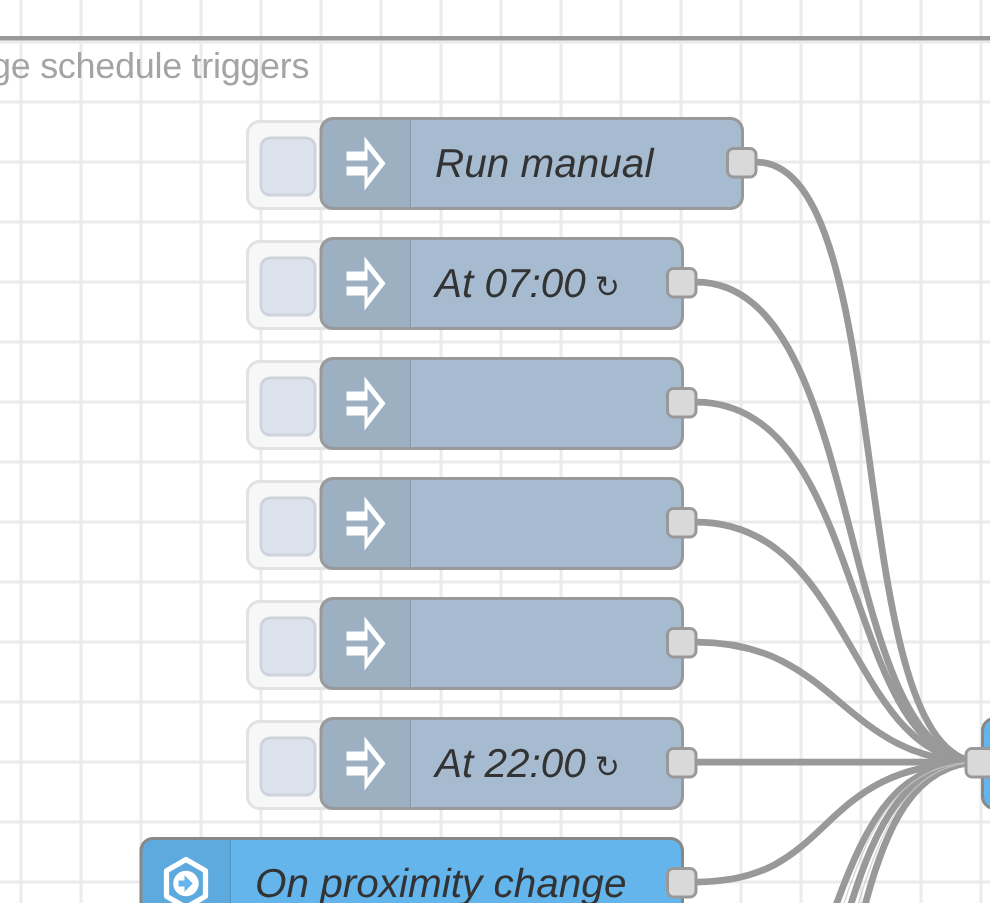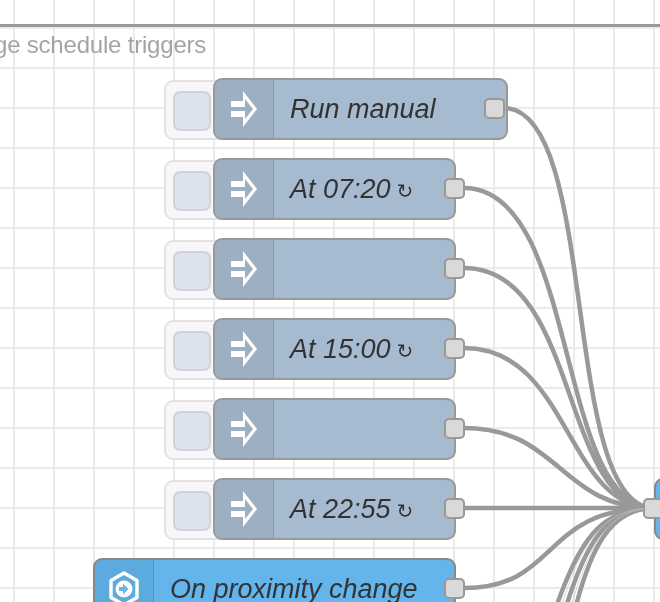--- a/index.html
+++ b/index.html
@@ -79,40 +79,40 @@
   </g>
   <g fill="none" stroke="#c8c8c8" stroke-width="1" opacity="0.7">
     <path d="M560,610 C582,542 602,508 654,508"></path>
     <path d="M570,610 C588,548 607,508 654,508"></path>
   </g>
 </svg>
 
 <div class="button-ghost" style="left:164px;top:80px;">
     <div class="btn"></div>
   </div>
-<div class="node inject" style="left:213px;top:78px;width:279px;padding-left:12px;">
+<div class="node inject" style="left:213px;top:78px;width:279px;">
   <div class="icon-area">
     <svg width="30" height="40" viewBox="0 0 30 40">
         <path d="M2,12 H14 V2 L28,20 L14,38 V28 H2 V22 H16 V30 L24,20 L16,10 V18 H2 Z" fill="#fff"></path>
       </svg>
   </div>
   <div class="label"><span>Run manual</span></div>
 </div>
 <div class="port" style="left:484px;top:98px;"></div>
 
 <div class="button-ghost" style="left:164px;top:160px;">
     <div class="btn"></div>
   </div>
 <div class="node inject" style="left:213px;top:158px;width:239px;">
   <div class="icon-area">
     <svg width="30" height="40" viewBox="0 0 30 40">
         <path d="M2,12 H14 V2 L28,20 L14,38 V28 H2 V22 H16 V30 L24,20 L16,10 V18 H2 Z" fill="#fff"></path>
       </svg>
   </div>
-  <div class="label"><span>At 07:20</span><span class="repeat">↻</span></div>
+  <div class="label"><span>At 07:00</span><span class="repeat">↻</span></div>
 </div>
 <div class="port" style="left:444px;top:178px;"></div>
 
 <div class="button-ghost" style="left:164px;top:240px;">
     <div class="btn"></div>
   </div>
 <div class="node inject" style="left:213px;top:238px;width:239px;">
   <div class="icon-area">
     <svg width="30" height="40" viewBox="0 0 30 40">
         <path d="M2,12 H14 V2 L28,20 L14,38 V28 H2 V22 H16 V30 L24,20 L16,10 V18 H2 Z" fill="#fff"></path>
@@ -123,21 +123,20 @@
 
 <div class="button-ghost" style="left:164px;top:320px;">
     <div class="btn"></div>
   </div>
 <div class="node inject" style="left:213px;top:318px;width:239px;">
   <div class="icon-area">
     <svg width="30" height="40" viewBox="0 0 30 40">
         <path d="M2,12 H14 V2 L28,20 L14,38 V28 H2 V22 H16 V30 L24,20 L16,10 V18 H2 Z" fill="#fff"></path>
       </svg>
   </div>
-  <div class="label"><span>At 15:00</span><span class="repeat">↻</span></div>
 </div>
 <div class="port" style="left:444px;top:338px;"></div>
 
 <div class="button-ghost" style="left:164px;top:400px;">
     <div class="btn"></div>
   </div>
 <div class="node inject" style="left:213px;top:398px;width:239px;">
   <div class="icon-area">
     <svg width="30" height="40" viewBox="0 0 30 40">
         <path d="M2,12 H14 V2 L28,20 L14,38 V28 H2 V22 H16 V30 L24,20 L16,10 V18 H2 Z" fill="#fff"></path>
@@ -148,21 +147,21 @@
 
 <div class="button-ghost" style="left:164px;top:480px;">
     <div class="btn"></div>
   </div>
 <div class="node inject" style="left:213px;top:478px;width:239px;">
   <div class="icon-area">
     <svg width="30" height="40" viewBox="0 0 30 40">
         <path d="M2,12 H14 V2 L28,20 L14,38 V28 H2 V22 H16 V30 L24,20 L16,10 V18 H2 Z" fill="#fff"></path>
       </svg>
   </div>
-  <div class="label"><span>At 22:55</span><span class="repeat">↻</span></div>
+  <div class="label"><span>At 22:00</span><span class="repeat">↻</span></div>
 </div>
 <div class="port" style="left:444px;top:498px;"></div>
 
 <div class="node blue" style="left:93px;top:558px;width:359px;">
   <div class="icon-area">
     <svg width="34" height="38" viewBox="0 0 34 38">
       <path d="M17,3 L30,10.5 L30,27.5 L17,35 L4,27.5 L4,10.5 Z" fill="none" stroke="#fff" stroke-width="3.5" stroke-linejoin="round"></path>
       <circle cx="17" cy="19" r="8.5" fill="#fff"></circle>
       <path d="M12,17 H16 V13.5 L21.5,19 L16,24.5 V21 H12 Z" fill="#63b5ec"></path>
     </svg>

